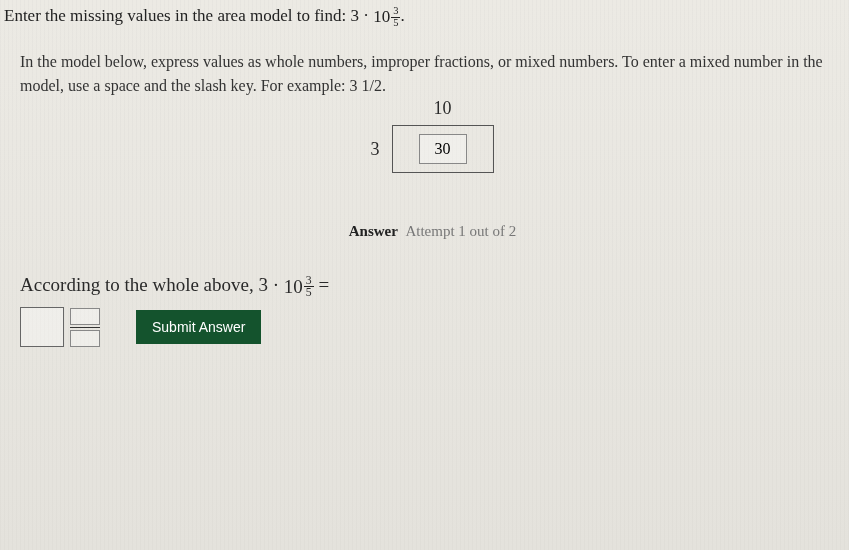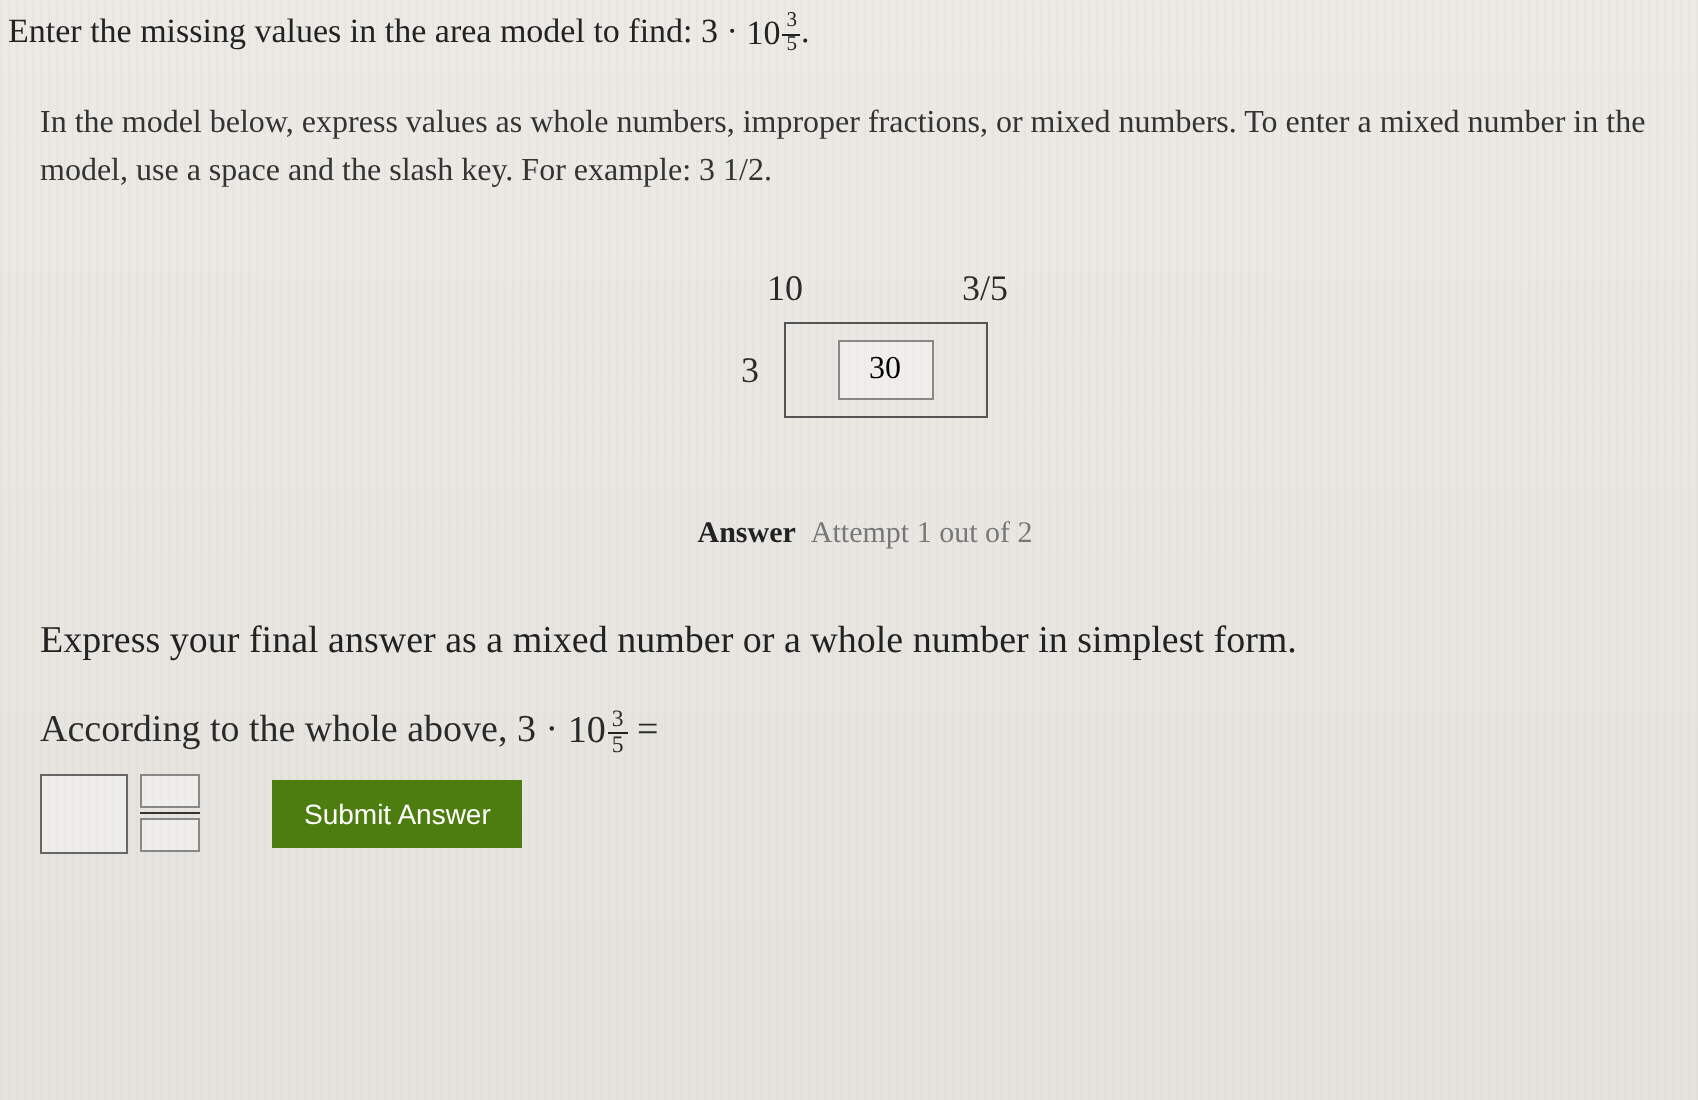--- a/index.html
+++ b/index.html
@@ -18,21 +18,20 @@
   .title {
     font-size: 17px;
     font-weight: 400;
     margin-bottom: 22px;
     color: #222;
   }
   .instructions {
     font-size: 16px;
     line-height: 1.5;
     margin-left: 16px;
-    margin-bottom: 36px;
     color: #333;
   }
   .model {
     display: flex;
     flex-direction: column;
     align-items: center;
     margin-bottom: 50px;
   }
   .model-top {
     display: flex;
@@ -133,21 +132,21 @@
     background: rgba(255,255,255,0.35);
   }
   .ans-frac .line {
     width: 30px;
     height: 0;
     border-top: 1.5px solid #333;
     margin: 2px 0;
   }
   .submit-btn {
     margin-left: 30px;
-    background: #4d7c0f;
+    background: #14532d;
     color: #fff;
     border: none;
     padding: 9px 16px;
     font-size: 14px;
     font-family: Arial, sans-serif;
     cursor: pointer;
   }
 </style>
 </head>
 <body>
@@ -162,37 +161,35 @@
           <span class="d">5</span>
         </span>
       </span><span>.</span>
   </div>
 
   <div class="instructions">In the model below, express values as whole numbers, improper fractions, or mixed numbers. To enter a mixed number in the model, use a space and the slash key. For example: 3 1/2.</div>
 
   <div class="model">
     <div class="model-top">
       <div class="top-label">10</div>
-      <div class="top-label">3/5</div>
     </div>
     <div class="model-row">
       <div class="side-label">3</div>
       <div class="cells">
         <div class="cell">
           <input type="text" class="cell-input" value="30" style="">
         </div>
       </div>
     </div>
   </div>
 
   <div class="answer-header">
     <b>Answer</b>&nbsp;&nbsp;<span class="attempt">Attempt 1 out of 2</span>
   </div>
 
-  <div class="final-instr">Express your final answer as a mixed number or a whole number in simplest form.</div>
 
   <div class="according">
     <span>According to the whole above, </span><span>3</span>&nbsp;<span>·</span>&nbsp;<span class="mixed-frac">
         <span class="whole">10</span>
         <span class="frac">
           <span class="n">3</span>
           <span class="d">5</span>
         </span>
       </span><span> =</span>
   </div>

